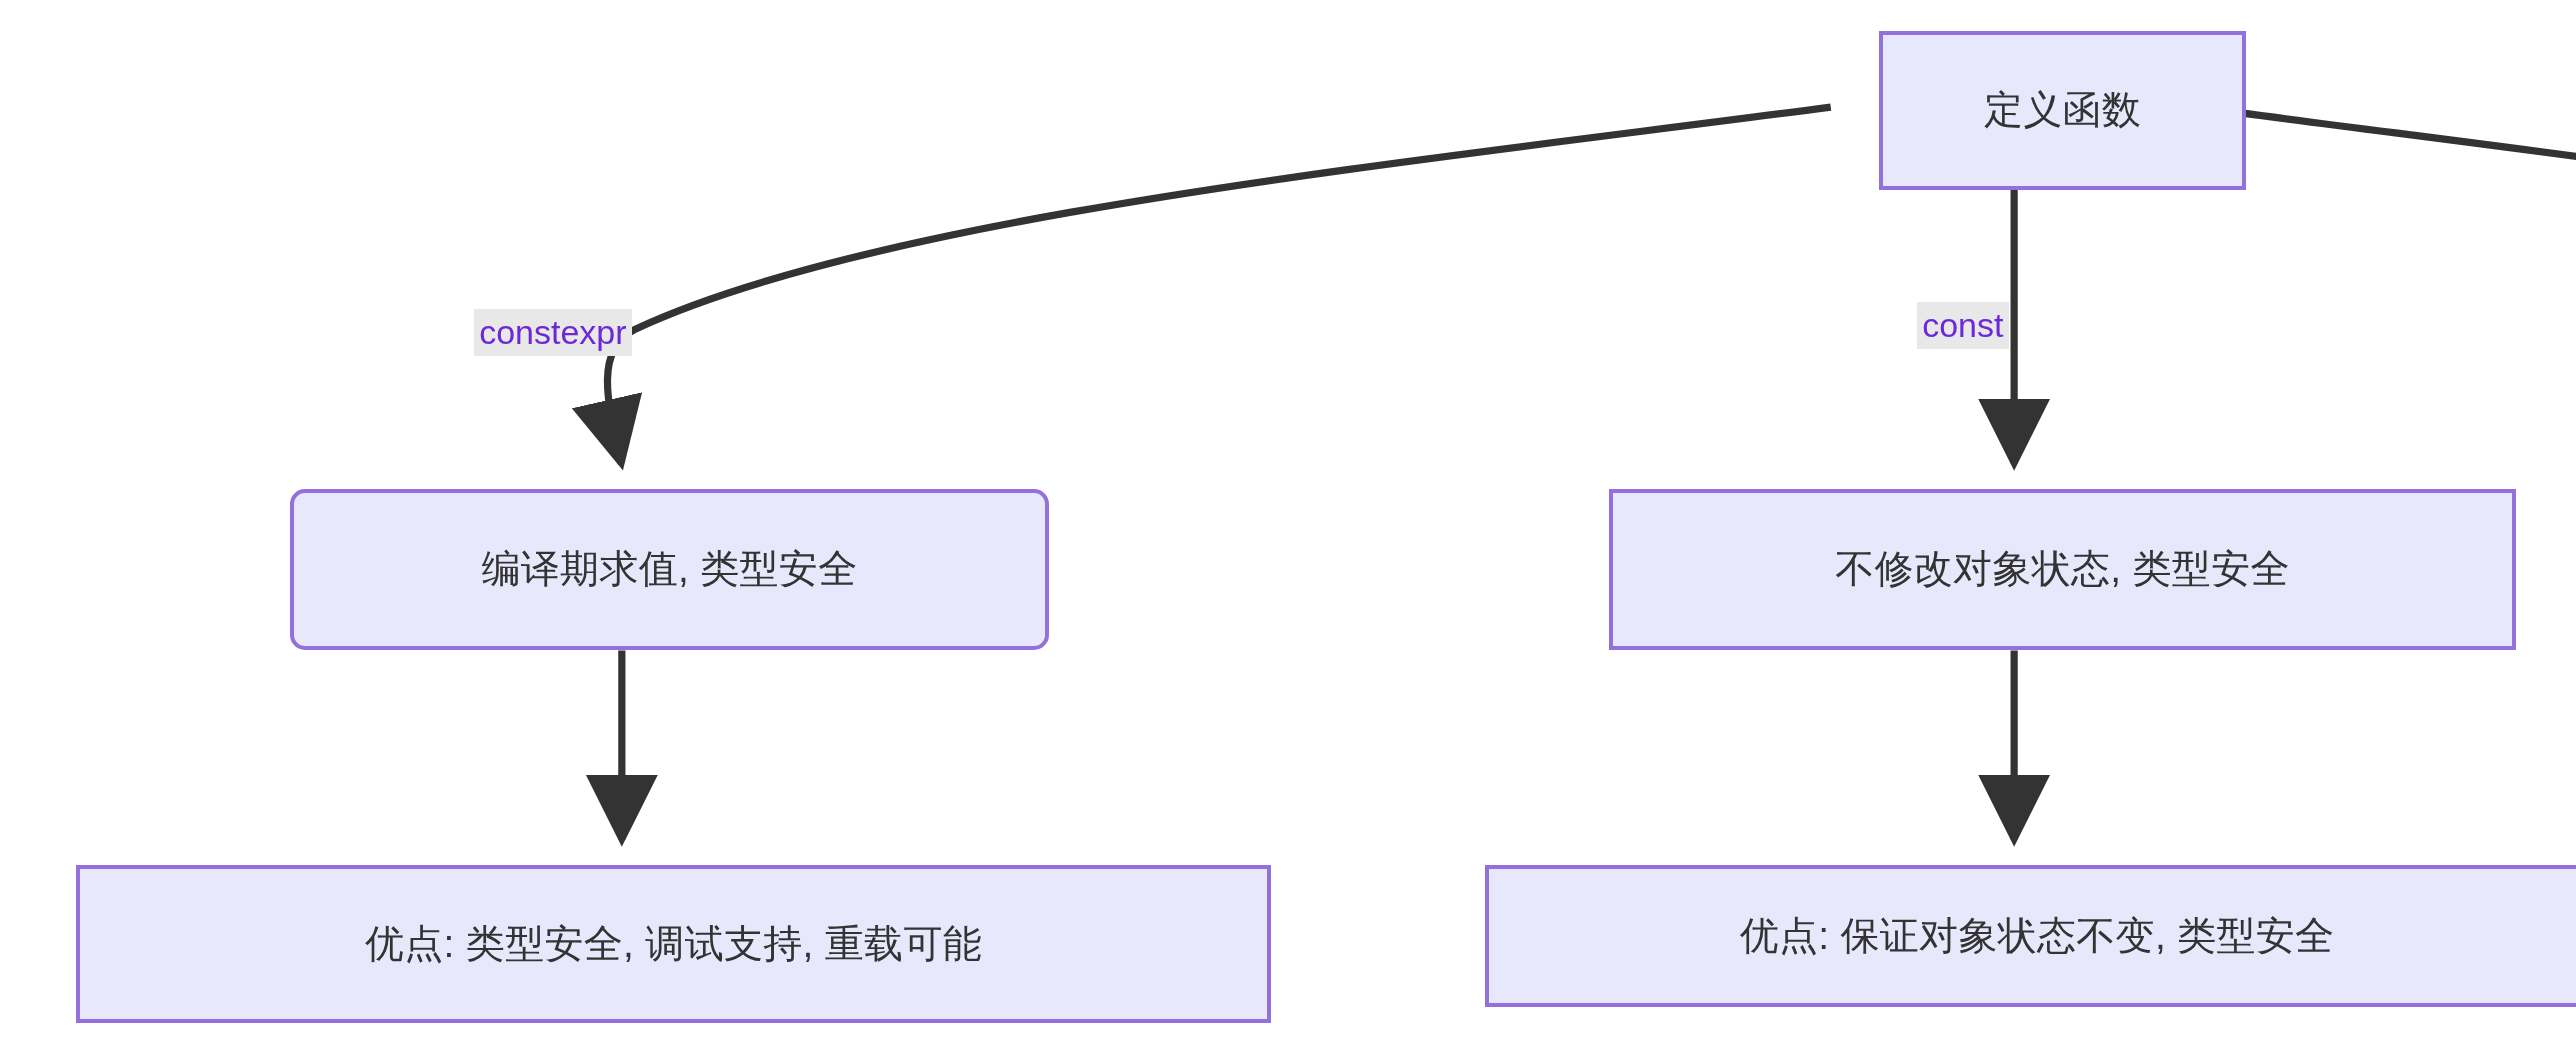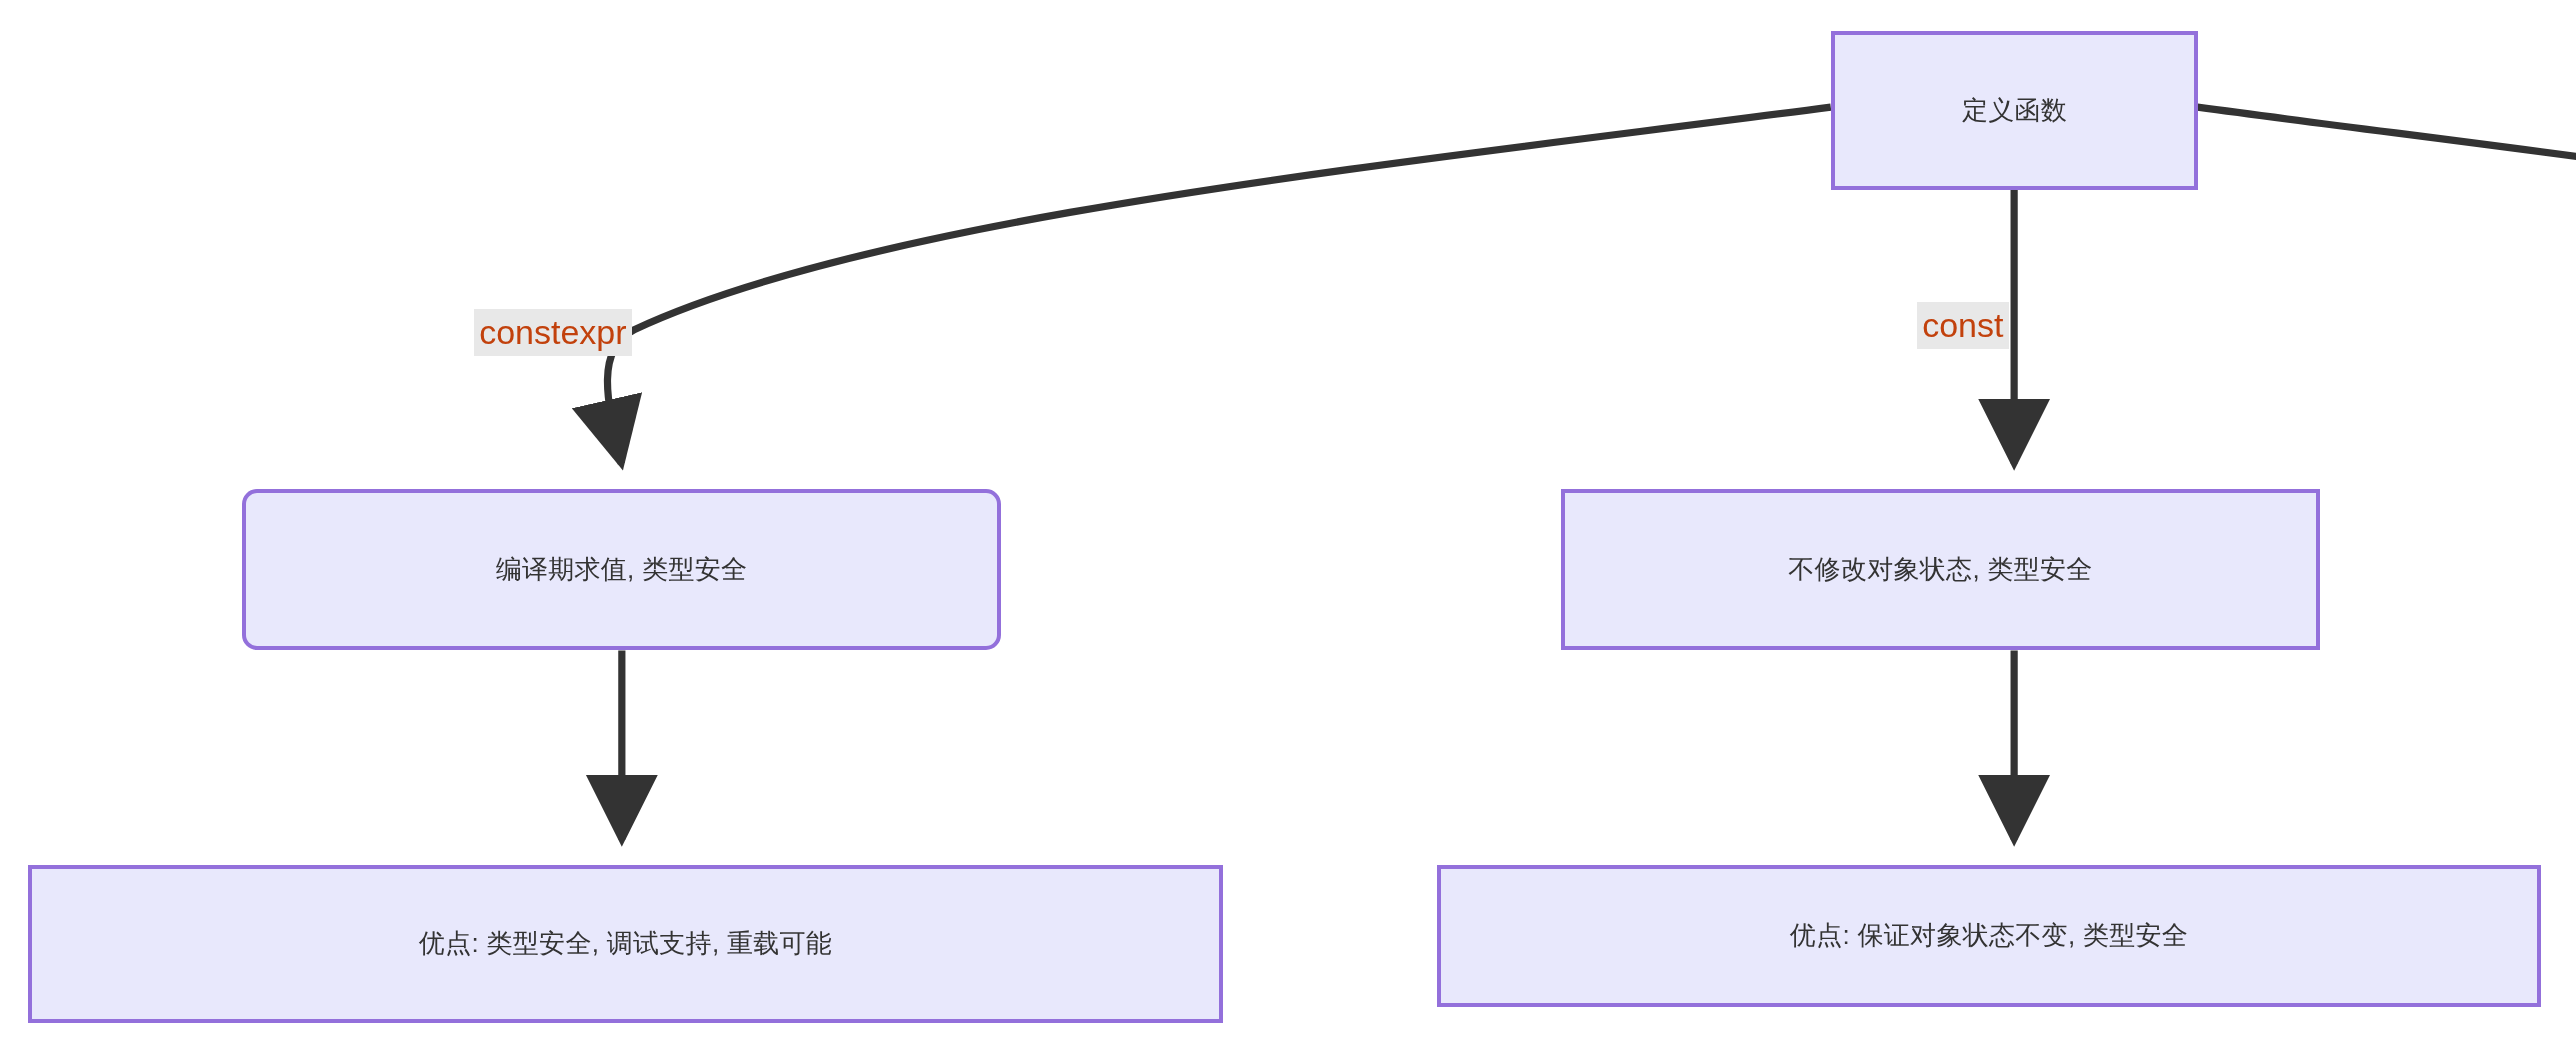--- a/index.html
+++ b/index.html
@@ -28,44 +28,45 @@
   }
   .node {
     position: absolute;
     box-sizing: border-box;
     background: #E8E8FC;
     border: 4.1px solid #9370DB;
     display: flex;
     align-items: center;
     justify-content: center;
     color: #333333;
-    font-size: 26px;
+    font-size: 39px;
     line-height: 1.15;
     letter-spacing: 0.3px;
     white-space: nowrap;
+    margin-left: 48px;
   }
   .node-label {
     display: block;
     padding: 0 17.5px;
   }
   .edge-label {
     position: absolute;
     background: #E8E8E8;
-    color: #c2410c;
+    color: #6d28d9;
     font-size: 34px;
     line-height: 1.2;
     padding: 3.1px 5.2px;
     white-space: nowrap;
     box-sizing: border-box;
     text-align: center;
   }
   
   #node-root      { left: 1831px; top:   31px; width:  367px; height: 159px; }
   #node-mid-left  { left:  242px; top:  489px; width: 759px; height: 161px; border-radius: 15px; }
-  #node-mid-cent  { left: 1561px; top:  489px; width: 759px; height: 161px; }
+  #node-mid-cent  { left: 1561px; top:  489px; width: 907px; height: 161px; }
   #node-bot-left  { left:   28px; top: 865px; width: 1195px; height: 158px; }
   #node-bot-cent  { left: 1437px; top: 865px; width: 1104px; height: 142px; }
   
   #edge-label-constexpr { left:  474px; top: 309px; }
   #edge-label-const     { left: 1917px; top: 302px; }
 </style>
 </head>
 <body>
 
 <div id="canvas">

